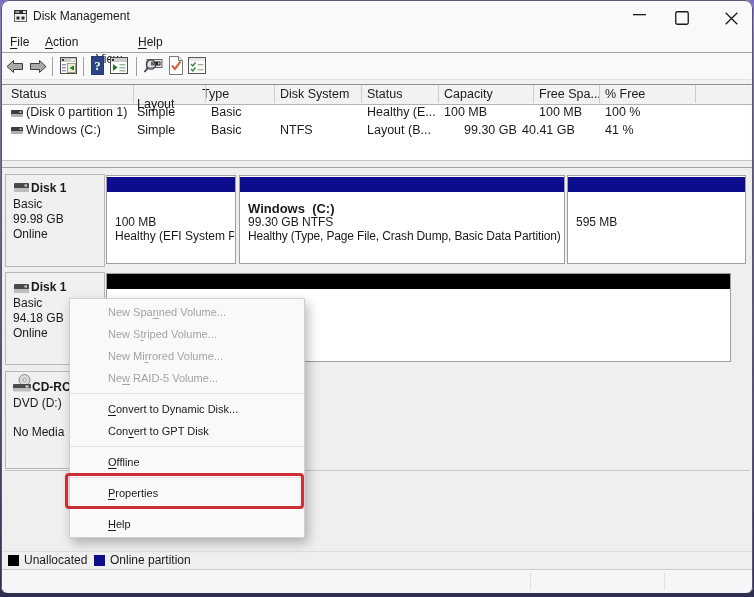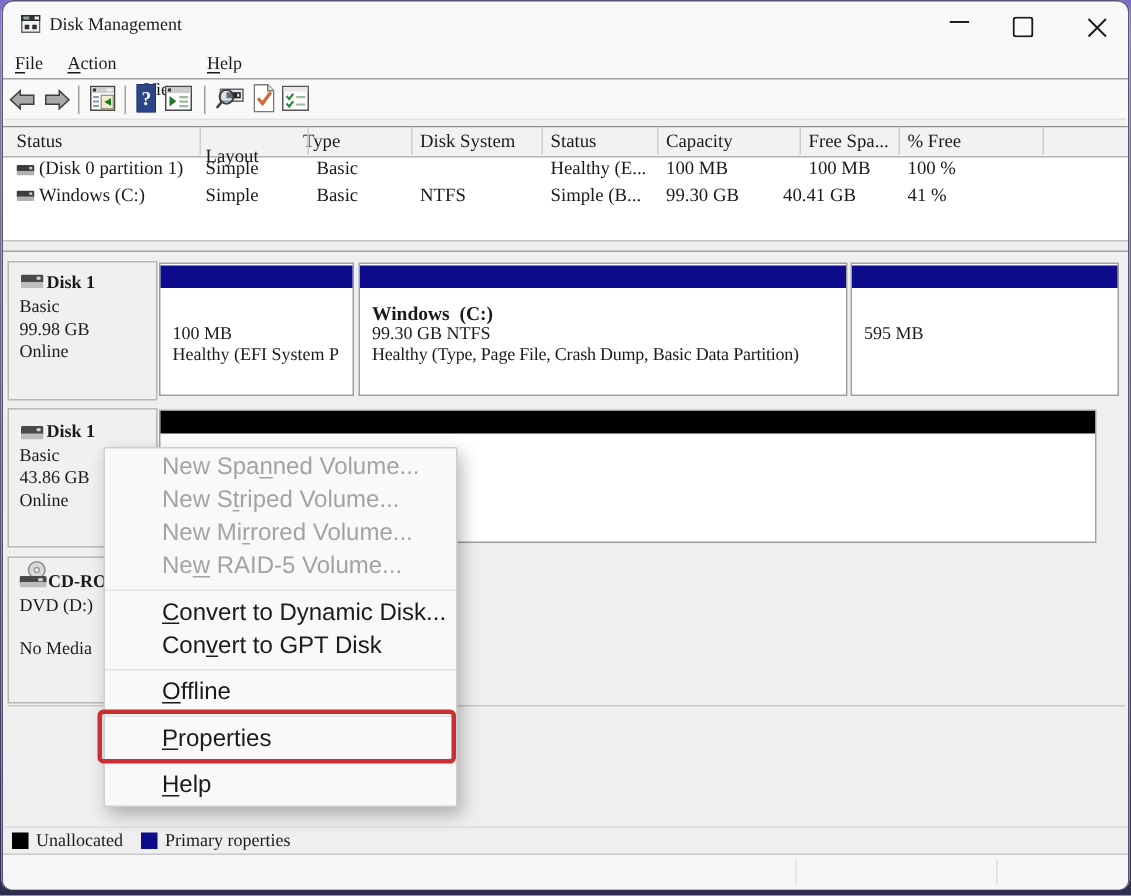--- a/index.html
+++ b/index.html
@@ -9,26 +9,26 @@
   background:linear-gradient(180deg,#7a6dcf 0%, #8780bb 4%, #7b7795 15%, #5f5b78 50%, #403e60 85%, #2f2e4e 100%);
   position:relative;
 }
 .abs { position:absolute; }
 .win {
   position:absolute; left:1px; right:1px; top:0px; bottom:4px;
   background:#f9f9f9;
   border-radius:8px 8px 6px 6px;
   box-shadow:inset 0 0 0 1px #5b5575;
 }
-.txt { position:absolute; font-size:12px; color:#1a1a1a; white-space:nowrap;font-family:Liberation Serif, serif; }
+.txt { position:absolute; font-size:12px; color:#1a1a1a; white-space:nowrap; }
 u { text-decoration:underline; text-underline-offset:2px; }
 .lv { font-size:12.5px !important; }
 .tsep { position:absolute; top:57px; width:1px; height:19px; background:#a0a0a0; }
 .colsep { position:absolute; top:85px; height:18px; width:1px; background:#cdcdcd; }
-.mi { position:absolute; left:108px; height:22px; line-height:22px; font-size:16px; color:#1a1a1a; white-space:nowrap; }
+.mi { position:absolute; left:108px; height:22px; line-height:22px; font-size:11px; color:#1a1a1a; white-space:nowrap; }
 .mi.dis { color:#a3a3a3; }
 .msep { position:absolute; left:70px; width:234px; height:1px; background:#e2e2e2; }
 .dname { font-weight:bold; }
 </style>
 </head>
 <body>
 <div class="win"></div>
 
 <svg class="abs" style="left:14px;top:8px" width="13" height="14" viewBox="0 0 13 14">
   <rect x="0.5" y="2.5" width="12" height="11" fill="#f0f0f0" stroke="#666"></rect>
@@ -143,22 +143,22 @@
 
 <svg class="abs" style="left:11px;top:127px" width="12" height="7" viewBox="0 0 12 7">
     <rect x="0" y="0" width="12" height="4.5" rx="1" fill="#3d3d3d"></rect>
     <rect x="0" y="4" width="12" height="3" rx="1" fill="#b0b0b0"></rect>
     <rect x="8.5" y="1.3" width="2" height="1.6" fill="#cfcfcf"></rect>
   </svg>
 <div class="txt lv" style="left:26px;top:123px">Windows (C:)</div>
 <div class="txt lv" style="left:137px;top:123px">Simple</div>
 <div class="txt lv" style="left:211px;top:123px">Basic</div>
 <div class="txt lv" style="left:280px;top:123px">NTFS</div>
-<div class="txt lv" style="left:367px;top:123px">Simple (B...</div>
-<div class="txt lv" style="left:444px;top:123px">99.30 GB</div>
+<div class="txt lv" style="left:367px;top:123px">Layout (B...</div>
+<div class="txt lv" style="left:464px;top:123px">99.30 GB</div>
 <div class="txt lv" style="left:522px;top:123px">40.41 GB</div>
 <div class="txt lv" style="left:605px;top:123px">41 %</div>
 
 <div class="abs" style="left:2px;right:2px;top:160px;height:8px;background:#eeeeee;border-top:1px solid #c4c4c4;border-bottom:1px solid #a2a2a2"></div>
 
 <div class="abs" style="left:2px;right:2px;top:168px;height:402px;background:#efeff0"></div>
 
 <div class="abs" style="left:5px;top:174px;width:100px;height:93px;background:#f0f0f0;border:1px solid #b7b7b7"></div>
 <svg class="abs" style="left:14px;top:183px" width="15" height="9" viewBox="0 0 15 9">
     <rect x="0" y="0" width="15" height="5.5" rx="1" fill="#4a4a4a"></rect>
@@ -186,21 +186,21 @@
 <div class="txt" style="left:576px;top:215px">595 MB</div>
 
 <div class="abs" style="left:5px;top:272px;width:100px;height:93px;background:#f0f0f0;border:1px solid #b7b7b7"></div>
 <svg class="abs" style="left:14px;top:284px" width="15" height="9" viewBox="0 0 15 9">
     <rect x="0" y="0" width="15" height="5.5" rx="1" fill="#4a4a4a"></rect>
     <rect x="0" y="5" width="15" height="4" rx="1" fill="#bdbdbd"></rect>
     <rect x="10.5" y="1.5" width="2.5" height="2" fill="#dadada"></rect>
   </svg>
 <div class="txt dname" style="left:31px;top:280px">Disk 1</div>
 <div class="txt" style="left:13px;top:296px">Basic</div>
-<div class="txt" style="left:13px;top:311px">43.86 GB</div>
+<div class="txt" style="left:13px;top:311px">94.18 GB</div>
 <div class="txt" style="left:13px;top:326px">Online</div>
 
 <div class="abs" style="left:106px;top:273px;width:625px;height:89px;background:#fff;border:1px solid #9f9f9f"></div>
 <div class="abs" style="left:107px;top:274px;width:623px;height:15px;background:#000"></div>
 
 <div class="abs" style="left:5px;top:371px;width:100px;height:98px;background:#f0f0f0;border:1px solid #b7b7b7"></div>
 <svg class="abs" style="left:13px;top:374px" width="19" height="18" viewBox="0 0 19 18">
   <circle cx="11.5" cy="6" r="5.5" fill="#d9d9d9" stroke="#8a8a8a"></circle>
   <circle cx="11.5" cy="6" r="1.6" fill="#f5f5f5" stroke="#9a9a9a"></circle>
   <rect x="0" y="10" width="18" height="5" rx="1" fill="#4a4a4a"></rect>
@@ -210,21 +210,21 @@
 <div class="txt dname" style="left:32px;top:380px">CD-ROM 0</div>
 <div class="txt" style="left:13px;top:396px">DVD (D:)</div>
 <div class="txt" style="left:13px;top:425px">No Media</div>
 
 <div class="abs" style="left:5px;top:470px;width:745px;height:1px;background:#c7c7c7"></div>
 
 <div class="abs" style="left:2px;right:2px;top:551px;height:19px;background:#efeff0;border-top:1px solid #dedede;border-bottom:1px solid #c9c9c9"></div>
 <div class="abs" style="left:8px;top:555px;width:11px;height:11px;background:#000"></div>
 <div class="txt" style="left:24px;top:553px">Unallocated</div>
 <div class="abs" style="left:94px;top:555px;width:11px;height:11px;background:#0c0c8c"></div>
-<div class="txt" style="left:110px;top:553px">Primary roperties</div>
+<div class="txt" style="left:110px;top:553px">Online partition</div>
 
 <div class="abs" style="left:2px;right:2px;top:570px;height:23px;background:#f6f5f7;border-radius:0 0 6px 6px"></div>
 <div class="abs" style="left:530px;top:573px;width:1px;height:17px;background:#e0e0e0"></div>
 <div class="abs" style="left:664px;top:573px;width:1px;height:17px;background:#e0e0e0"></div>
 
 <div class="abs" style="left:69px;top:298px;width:236px;height:240px;background:#f9f9f9;border:1px solid #cfcfcf;border-radius:1px;box-shadow:3px 5px 12px rgba(0,0,0,0.28)"></div>
 <div class="mi dis" style="top:301px">New Spa<u>n</u>ned Volume...</div>
 <div class="mi dis" style="top:323px">New S<u>t</u>riped Volume...</div>
 <div class="mi dis" style="top:345px">New Mi<u>r</u>rored Volume...</div>
 <div class="mi dis" style="top:367px">Ne<u>w</u> RAID-5 Volume...</div>

